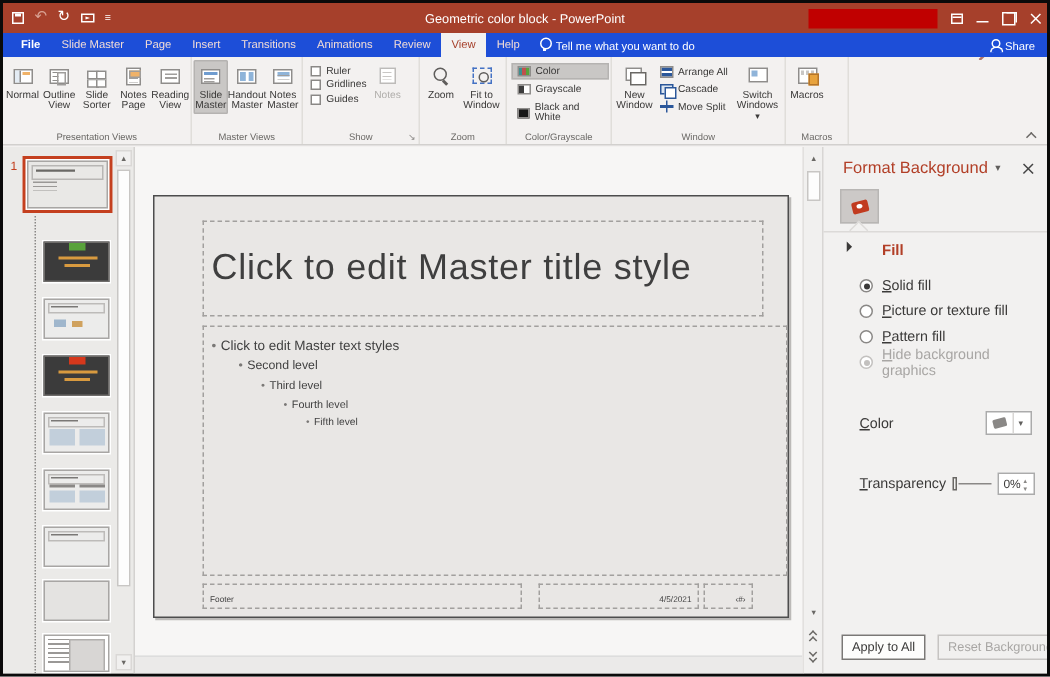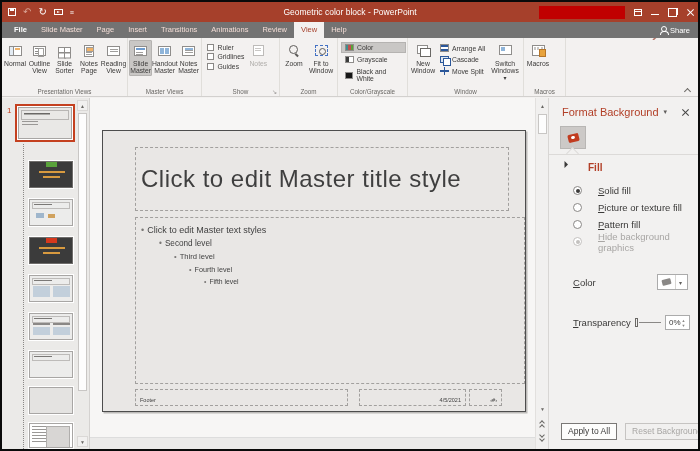--- a/index.html
+++ b/index.html
@@ -28,21 +28,21 @@
   .restb::before { content:""; position:absolute; left:0; bottom:0; width:7px; height:7px; border:1px solid #fff; }
   .restb::after { content:""; position:absolute; left:2.5px; top:0; width:6px; height:6px; border-top:1px solid #fff; border-right:1px solid #fff; }
   .xicon { width:9px; height:9px; position:relative; }
   .xicon::before,.xicon::after { content:""; position:absolute; left:0; top:4px; width:9px; height:1.2px; background:#fff; }
   .xicon::before { transform:rotate(45deg); } .xicon::after { transform:rotate(-45deg); }
 
   
   .circuit { position:absolute; right:0; top:0; width:185px; height:38px; z-index:5; pointer-events:none; opacity:.85; }
 
   
-  .tabrow { position:absolute; left:0; top:20px; width:696px; height:16px; background:#737373; display:flex; align-items:stretch; padding-left:5px; z-index:6; }
+  .tabrow { position:absolute; left:0; top:20px; width:696px; height:16px; background:#1d4ed8; display:flex; align-items:stretch; padding-left:5px; z-index:6; }
   .tab { color:#f3ddd6; font-size:7.5px; line-height:16px; padding:0 7px; white-space:nowrap; }
   .tab.filetab { color:#fff; font-weight:bold; }
   .tab.active { background:#f3f1f0; color:#a6402b; }
   .tellme { display:flex; align-items:center; gap:4px; margin-left:6px; color:#fff; font-size:7.5px; }
   .bulb { width:7px; height:10px; position:relative; }
   .bulb::before { content:""; position:absolute; left:0.5px; top:0; width:6px; height:6px; border:1px solid #fff; border-radius:50%; }
   .bulb::after { content:""; position:absolute; left:2.5px; top:6.5px; width:2px; height:2.5px; background:#fff; }
   .share { position:absolute; right:8px; top:20px; height:16px; display:flex; align-items:center; gap:3px; color:#fff; font-size:7.5px; z-index:7; }
   .person { width:7px; height:8px; position:relative; }
   .person::before { content:""; position:absolute; left:1.5px; top:0; width:4px; height:4px; border:1px solid #fff; border-radius:50%; }
@@ -218,21 +218,21 @@
   .p-notch { position:absolute; left:19px; top:51px; width:9px; height:9px; background:#f2f1f0; border-left:1px solid #dcdad8; border-top:1px solid #dcdad8; transform:rotate(45deg); }
   .fillhead { position:absolute; left:13px; top:64px; display:flex; gap:21px; }
   .tri { width:0; height:0; border-left:5px solid transparent; border-top:5px solid #3b3a39; transform:rotate(45deg); }
   .fillhead .t { color:#b23f27; font-weight:bold; font-size:10px; }
   .optlist { position:absolute; left:24px; top:84px; right:6px; }
   .opt { display:flex; align-items:center; gap:6px; height:17px; }
   .radio { width:9px; height:9px; border:1px solid #8a8886; border-radius:50%; background:#fff; position:relative; flex:none; }
   .radio.sel::after { content:""; position:absolute; left:1.5px; top:1.5px; width:4px; height:4px; background:#3b3a39; border-radius:50%; }
   .radio.dis { border-color:#c3c1bf; }
   .radio.dis::after { content:""; position:absolute; left:1.5px; top:1.5px; width:4px; height:4px; background:#c3c1bf; border-radius:50%; }
-  .opt .lbl { display:inline-block;margin-left:10px; }
+  .opt .lbl { display:inline-block; }
   .opt .lbl::first-letter { text-decoration:underline; }
   .opt.dis .lbl { color:#a8a6a4; }
   .colorrow { position:absolute; left:24px; top:176px; right:10px; display:flex; align-items:center; }
   .colorrow .lbl { display:inline-block; } .colorrow .lbl::first-letter { text-decoration:underline; }
   .colorbtn { margin-left:auto; width:31px; height:16px; background:#fff; border:1px solid #ababab; display:flex; align-items:center; }
   .colorbtn .mb { position:relative; width:11px; height:10px; margin-left:3px; }
   .colorbtn .mb::before { content:""; position:absolute; left:0.5px; top:2px; width:9px; height:6px; background:#8a8886; border-radius:1px; transform:rotate(-14deg); }
   .colorbtn .sep { width:1px; height:14px; background:#d8d6d4; margin-left:3px; }
   .colorbtn .cv { font-size:6px; color:#605e5c; margin-left:3px; }
   .transrow { position:absolute; left:24px; top:197px; right:8px; display:flex; align-items:center;margin-top:20px; }
@@ -285,20 +285,24 @@
   <div class="tabrow">
     <span class="tab filetab">File</span>
     <span class="tab">Slide Master</span>
     <span class="tab">Page</span>
     <span class="tab">Insert</span>
     <span class="tab">Transitions</span>
     <span class="tab">Animations</span>
     <span class="tab">Review</span>
     <span class="tab active">View</span>
     <span class="tab">Help</span>
+    <span class="tellme">
+      <span class="bulb"></span>
+      <span>Tell me what you want to do</span>
+    </span>
   </div>
   <div class="share">
     <span class="person"></span>
     <span>Share</span>
   </div>
 
   <div class="ribbon">
 
     <div class="rgroup" style="width:126px;">
       <div class="bigbtn" style="width:24px;">

